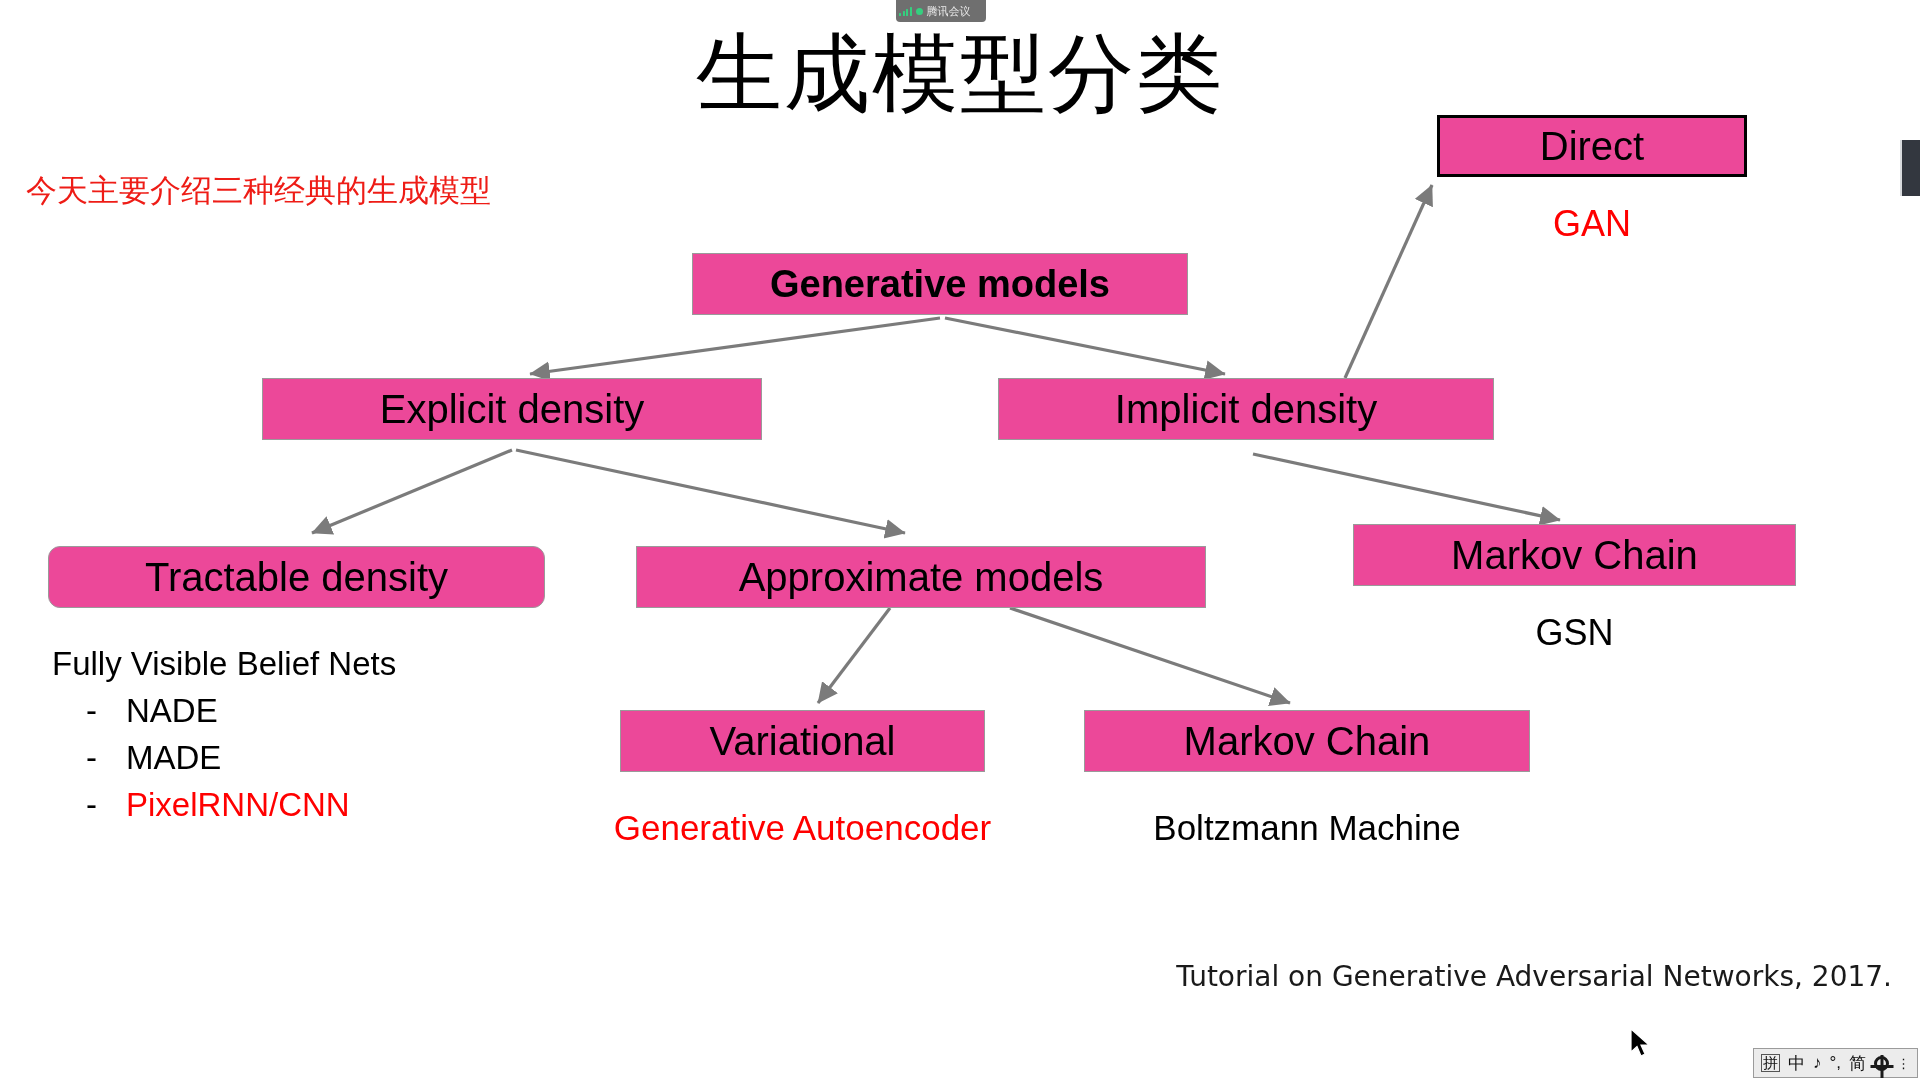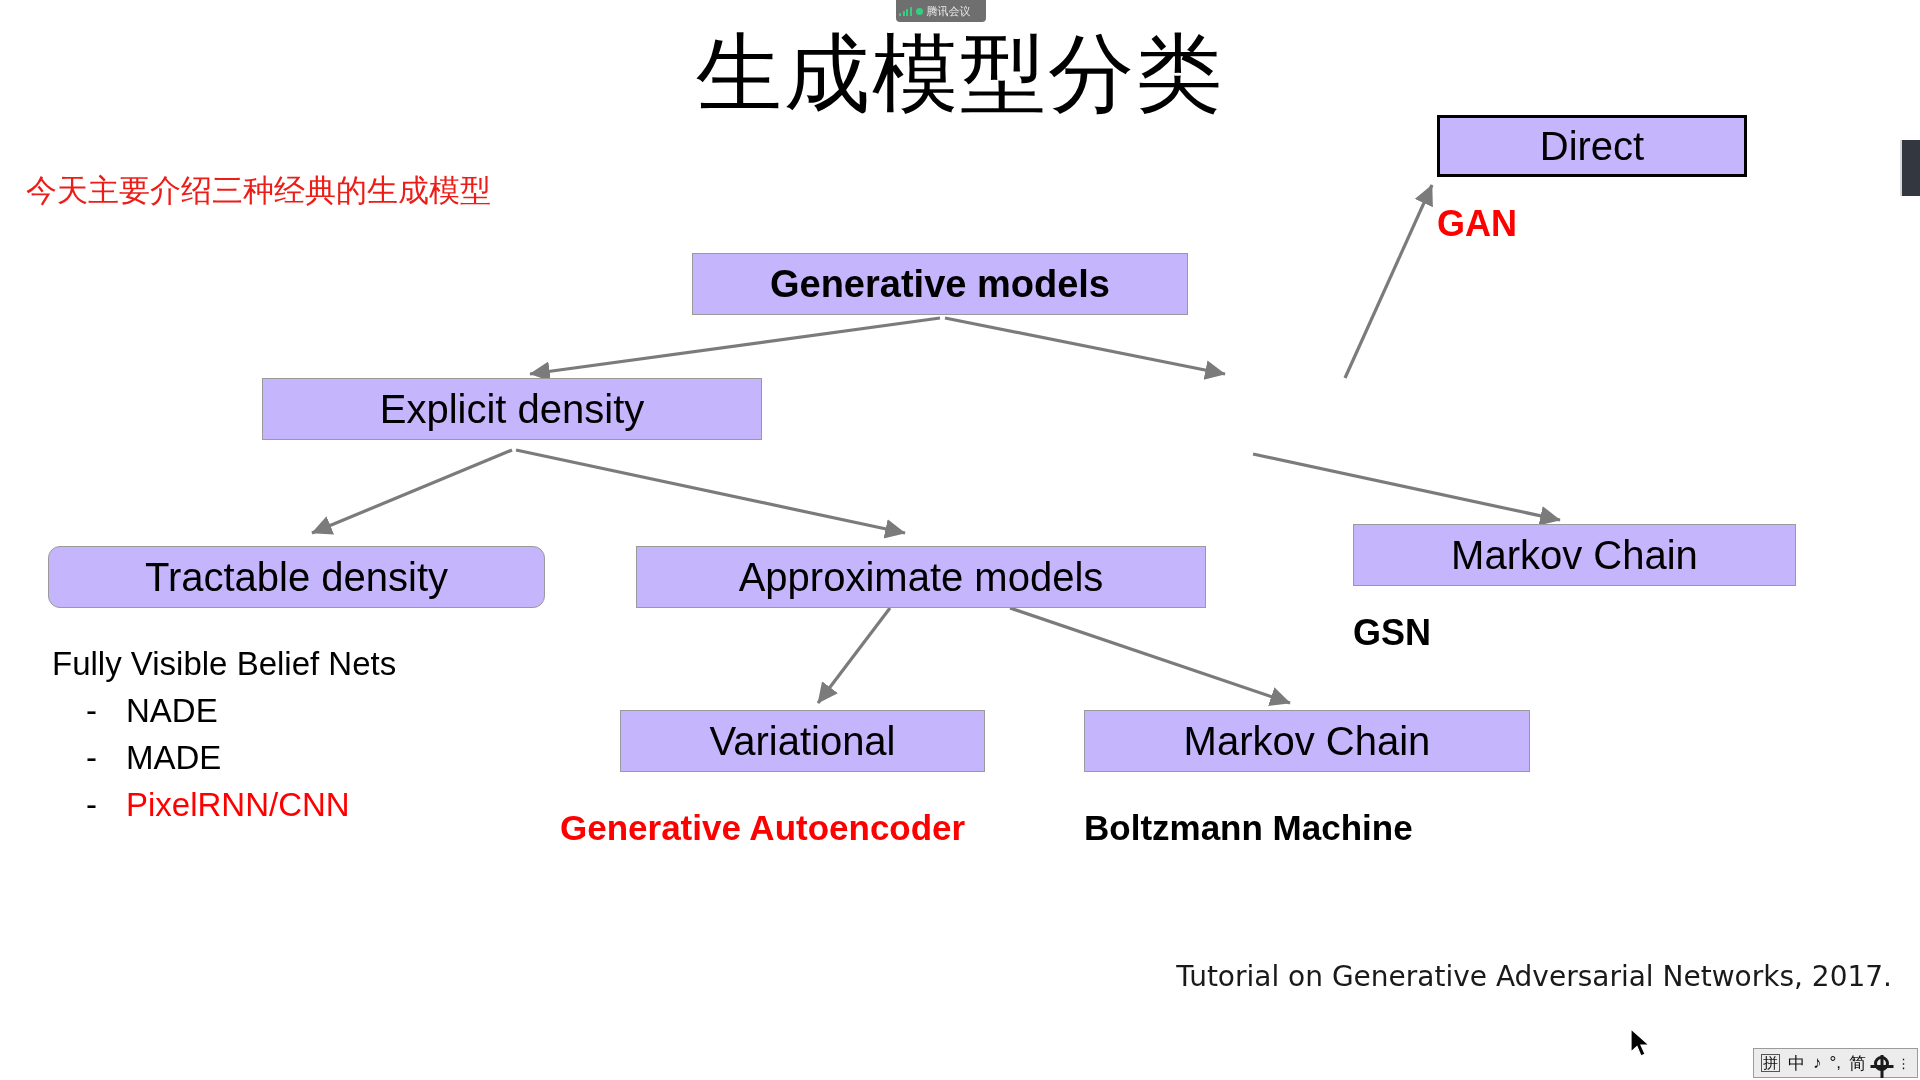--- a/index.html
+++ b/index.html
@@ -40,30 +40,30 @@
     line-height:1.05;
   }
   .red-note{
     position:absolute;left:26px;top:170px;
     font-size:31px;color:#ee1c16;white-space:nowrap;
   }
 
   
   .node{
     position:absolute;box-sizing:border-box;
-    background:#c4b5fd;border:1px solid #9a9a9a;
+    background:#ec4899;border:1px solid #9a9a9a;
     display:flex;align-items:center;justify-content:center;
     color:#000;white-space:nowrap;
   }
   .node.hard{border:3px solid #000;}
   .node.bold{font-weight:bold;margin-top:13px;}
 
   .caption{
     position:absolute;white-space:nowrap;color:#000;
-    font-size:33px;text-align:left;font-weight:bold;
+    font-size:33px;text-align:center;
   }
   .caption.red{color:#ff0000;}
 
   .bullets{position:absolute;left:52px;top:645px;color:#000;}
   .bullets .head{font-size:33px;line-height:1.18;}
   .bullets ul{list-style:none;margin:4px 0 0 0;padding:0;}
   .bullets li{
     font-size:33px;line-height:1.42;display:flex;gap:26px;padding-left:34px;
   }
   .bullets li .dash{width:14px;}
@@ -161,20 +161,21 @@
       <path d="M890,608 L818,703"></path>
 
       <path d="M1010,608 L1290,703"></path>
     </g>
   </svg>
 
   <div class="node bold" style="left:692px;top:240px;width:496px;height:62px;font-size:38px;">Generative models</div>
 
   <div class="node" style="left:262px;top:378px;width:500px;height:62px;font-size:40px;">Explicit density</div>
 
+  <div class="node" style="left:998px;top:378px;width:496px;height:62px;font-size:40px;">Implicit density</div>
 
   <div class="node hard" style="left:1437px;top:115px;width:310px;height:62px;font-size:40px;">Direct</div>
 
   <div class="node" style="left:48px;top:546px;width:497px;height:62px;font-size:40px;border-radius:12px;">Tractable density</div>
 
   <div class="node" style="left:636px;top:546px;width:570px;height:62px;font-size:40px;">Approximate models</div>
 
   <div class="node" style="left:1353px;top:524px;width:443px;height:62px;font-size:40px;">Markov Chain</div>
 
   <div class="node" style="left:620px;top:710px;width:365px;height:62px;font-size:40px;">Variational</div>

